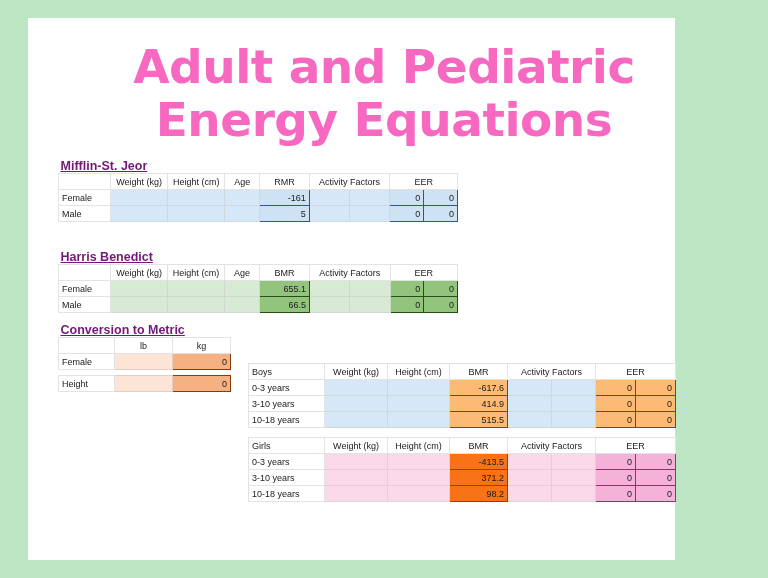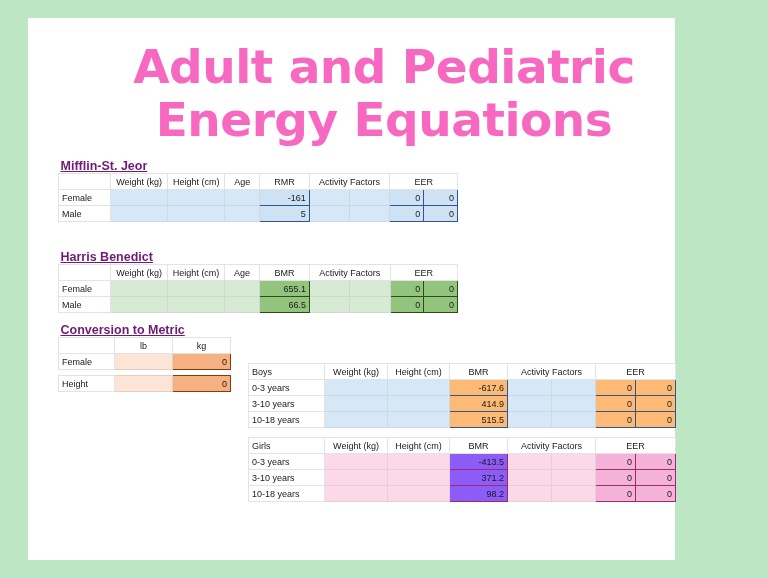--- a/index.html
+++ b/index.html
@@ -89,21 +89,21 @@
   .blue-eer  { background: #cfe2f3; border: 1.1px solid #2f5597; }
 
   .green-in   { background: #d7ead3; border: 0.6px solid #cfd8ce; }
   .green-calc { background: #93c47d; border: 1.1px solid #274e13; }
   .green-eer  { background: #93c47d; border: 1.1px solid #274e13; }
 
   .orange-in  { background: #fce5d6; border: 0.6px solid #e2cfc2; }
   .orange-out { background: #f6b183; border: 1.1px solid #843c0b; }
 
   .pink-in   { background: #fbd9e8; border: 0.6px solid #e8cdd8; }
-  .pink-calc { background: #8b5cf6; border: 1.1px solid #a02a70; }
+  .pink-calc { background: #f97316; border: 1.1px solid #a02a70; }
   .pink-eer  { background: #f4b2d8; border: 1.1px solid #a02a70; }
 
   .blue2-in   { background: #d6e8f7; border: 0.6px solid #cfd8de; }
   .blue2-calc { background: #fdba74; border: 1.1px solid #2f5597; margin-top: 32px; }
 
   .spacer td { border: none; height: 9px; }
   .thin td { border: none; height: 5px; }
 
   .left-block { position: absolute; left: 0; top: 0; width: 400px; }
   .right-block { position: absolute; left: 190px; top: 205px; width: 466px; }

